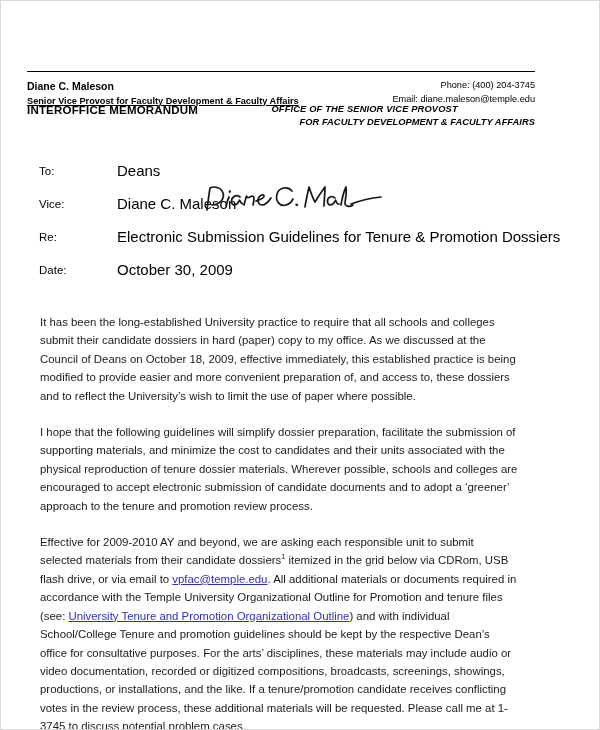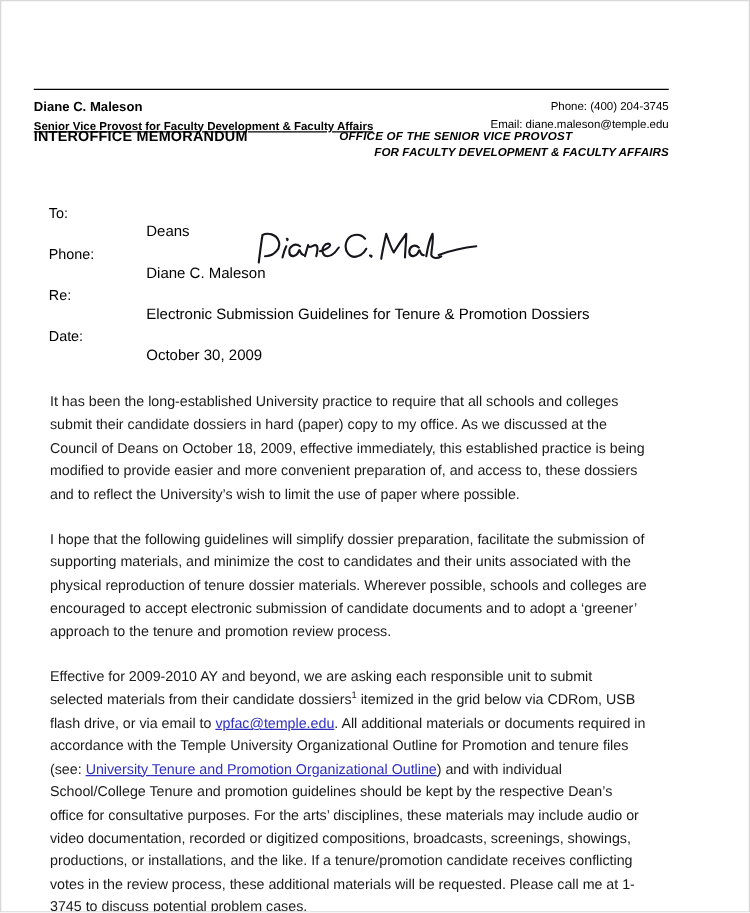--- a/index.html
+++ b/index.html
@@ -115,22 +115,22 @@
   .field-label {
     position: absolute;
     left: 0;
     top: 0;
     font-size: 11.5px;
     line-height: 16px;
   }
   .field-value {
     position: absolute;
     left: 78px;
-    top: 14px;
-    font-size: 12px;
+    top: 0;
+    font-size: 15px;
     line-height: 16px;
     white-space: nowrap;
   }
 
   
   .signature {
     position: absolute;
     left: 162px;
     top: -16px;
     width: 185px;
@@ -193,21 +193,21 @@
   </div>
 
   <div class="fields">
 
     <div class="field-row">
       <div class="field-label">To:</div>
       <div class="field-value">Deans</div>
     </div>
 
     <div class="field-row">
-      <div class="field-label">Phone:</div>
+      <div class="field-label">Vice:</div>
       <div class="field-value">Diane C. Maleson</div>
       <div class="signature">
         <svg viewBox="0 0 185 36" width="185" height="36" xmlns="http://www.w3.org/2000/svg">
           <g fill="none" stroke="#15151c" stroke-width="1.7" stroke-linecap="round" stroke-linejoin="round">
 
             <path d="M6 30 C7 22, 8 14, 9 8 C13 6, 20 7, 22 13 C24 19, 18 25, 11 25"></path>
 
             <path d="M25 26 C26 22, 27 19, 28 17"></path>
             <path d="M28.5 11 C29.2 11, 29.4 11.6, 28.8 12.1"></path>
 

